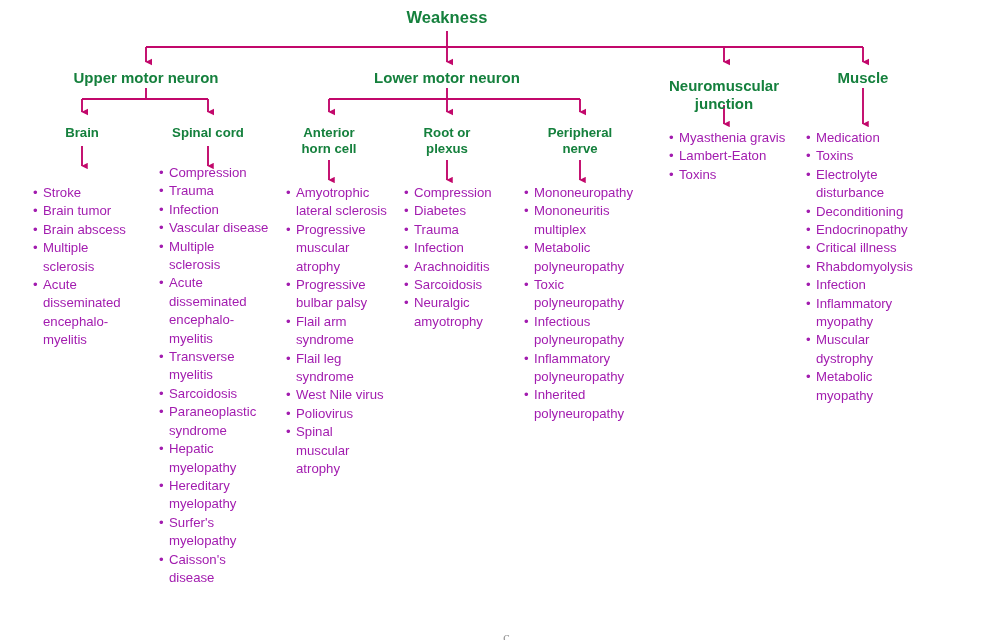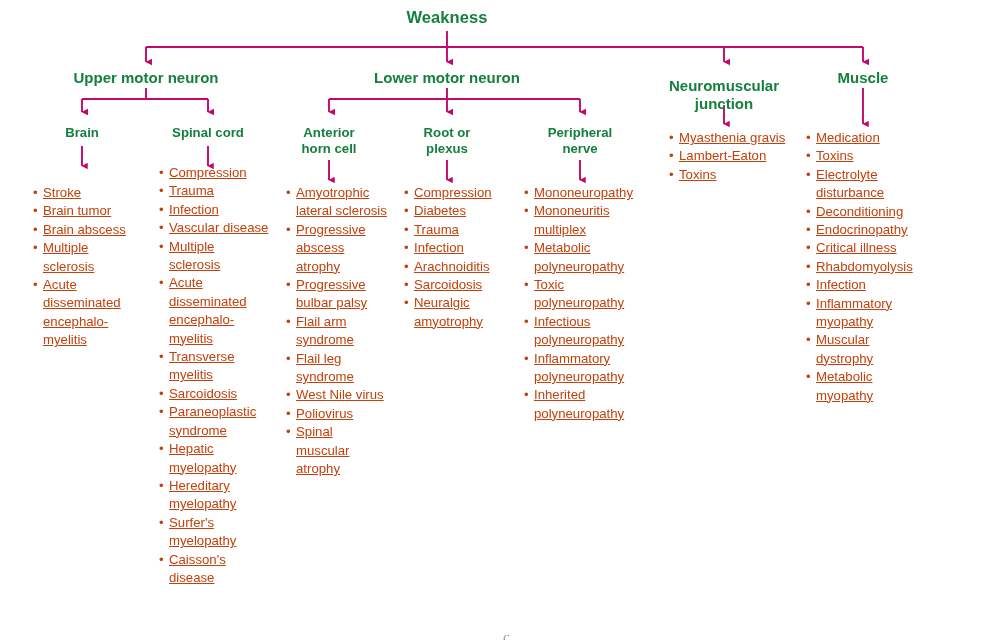--- a/index.html
+++ b/index.html
@@ -51,22 +51,21 @@
   .lvl2 {
     font-size: 13.2px;
   }
 
   
   .blist {
     position: absolute;
     font-size: 13.2px;
     font-weight: normal;
     line-height: 1.395;
-    color: #c2410c;
-    text-decoration: underline;
+    color: #a21caf;
   }
   .blist .bullet-row {
     display: block;
     position: relative;
     padding-left: 10px;
     margin: 0;
   }
   .blist .bullet-row::before {
     content: "\2022";
     position: absolute;
@@ -175,21 +174,21 @@
       <span class="bullet-row">Sarcoidosis</span>
       <span class="bullet-row">Paraneoplastic syndrome</span>
       <span class="bullet-row">Hepatic myelopathy</span>
       <span class="bullet-row">Hereditary myelopathy</span>
       <span class="bullet-row">Surfer's myelopathy</span>
       <span class="bullet-row">Caisson's disease</span>
     </div>
 
   <div class="blist" style="left:286px; top:184px; width:103px;">
       <span class="bullet-row">Amyotrophic lateral sclerosis</span>
-      <span class="bullet-row">Progressive abscess atrophy</span>
+      <span class="bullet-row">Progressive muscular atrophy</span>
       <span class="bullet-row">Progressive bulbar palsy</span>
       <span class="bullet-row">Flail arm syndrome</span>
       <span class="bullet-row">Flail leg syndrome</span>
       <span class="bullet-row">West Nile virus</span>
       <span class="bullet-row">Poliovirus</span>
       <span class="bullet-row">Spinal muscular atrophy</span>
     </div>
 
   <div class="blist" style="left:404px; top:184px; width:112px;">
       <span class="bullet-row">Compression</span>

